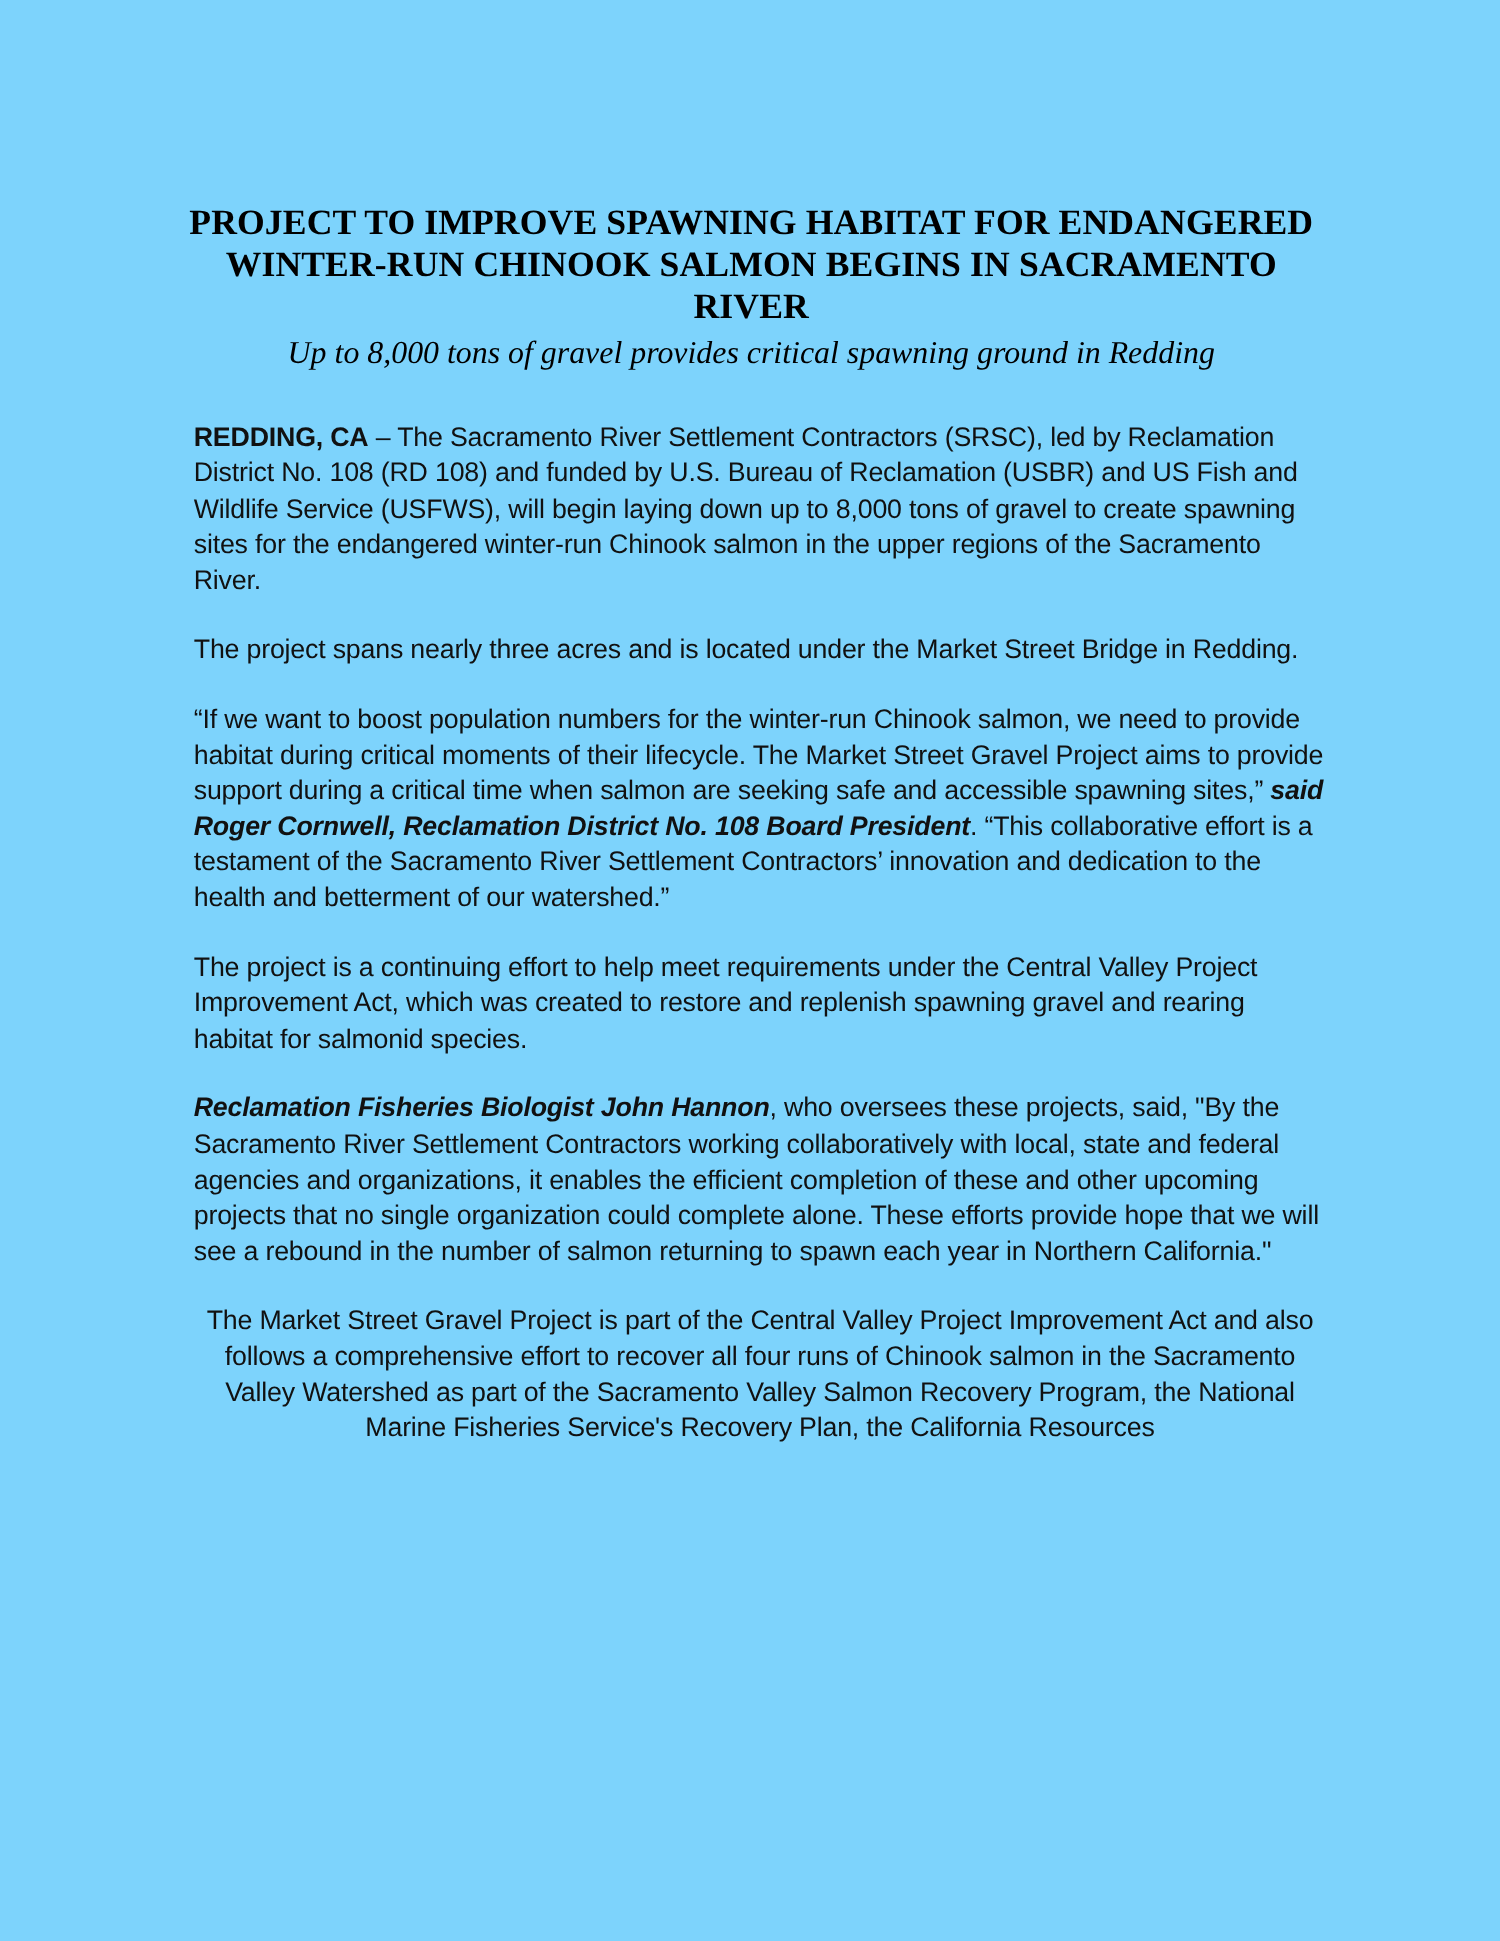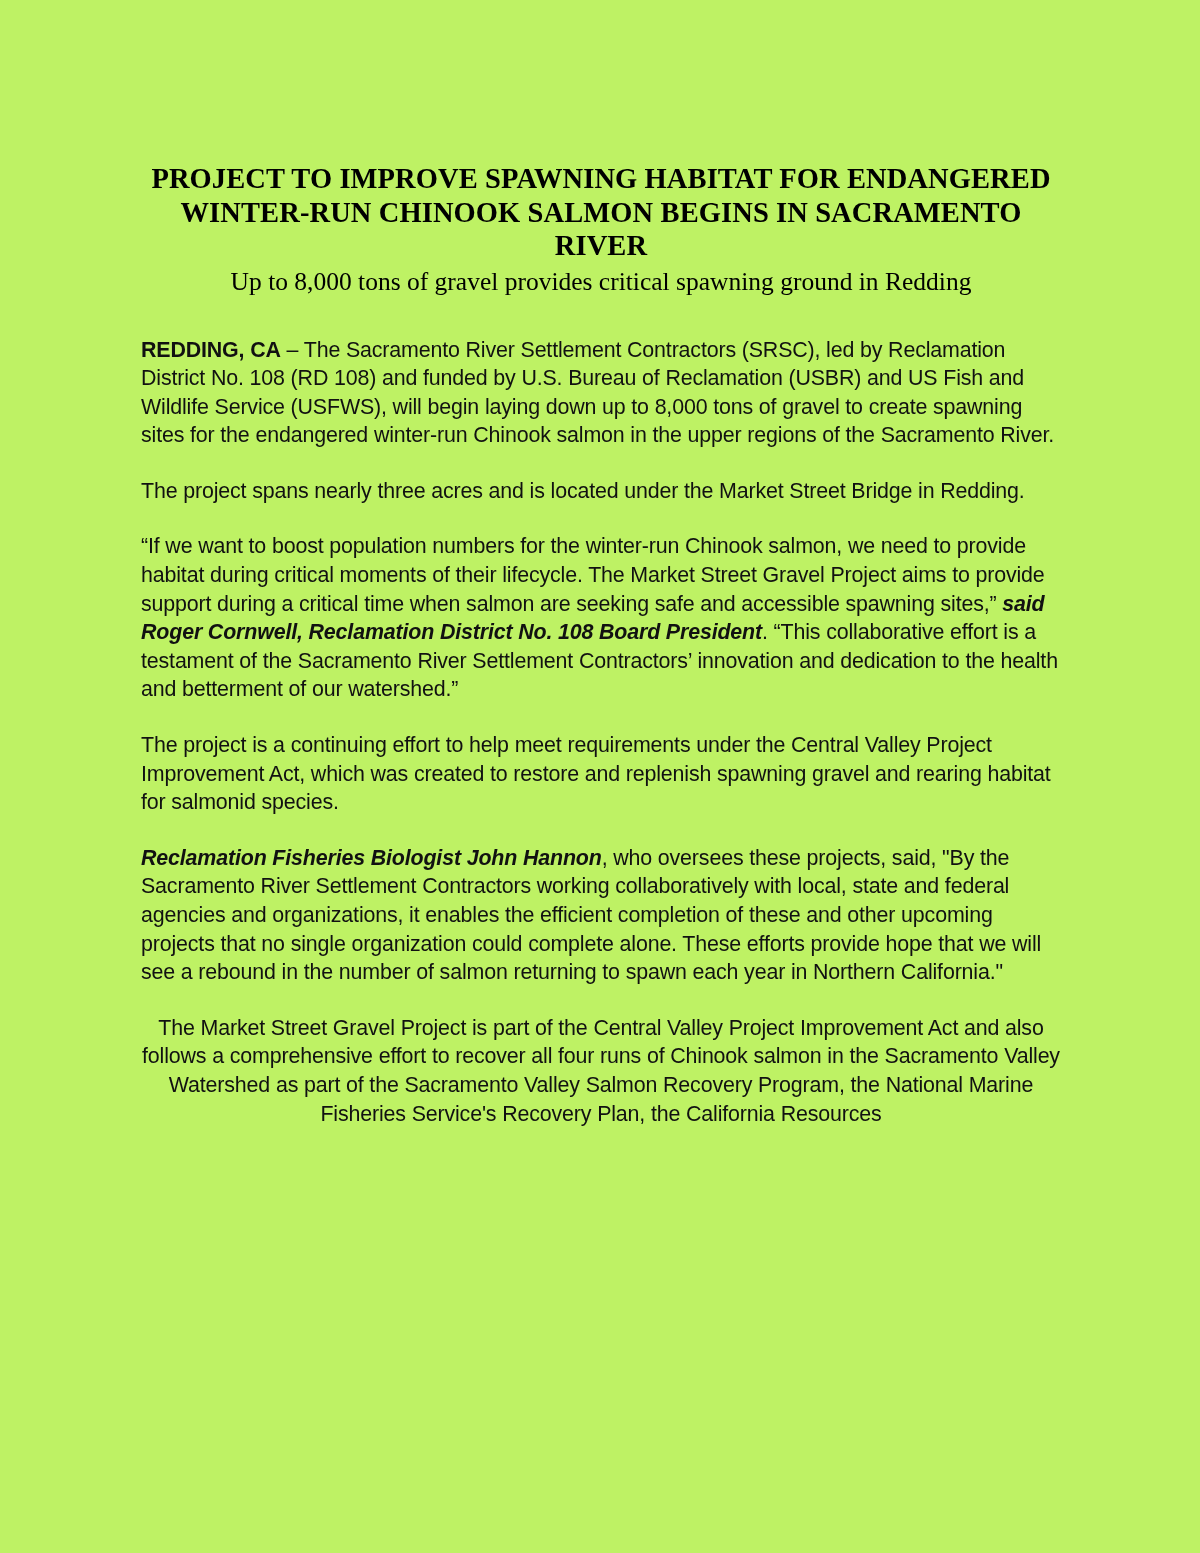--- a/index.html
+++ b/index.html
@@ -15,21 +15,21 @@
     font-family: "Liberation Sans", sans-serif;
     color: #000000;
   }
 
   .page {
     position: absolute;
     left: 0;
     top: 0;
     width: 1200px;
     height: 1553px;
-    background: #bef264;
+    background: #7dd3fc;
   }
 
   .content {
     position: absolute;
     left: 141px;
     top: 0;
     width: 920px;
   }
 
   
@@ -44,32 +44,34 @@
     font-size: 28.5px;
     line-height: 33.5px;
     letter-spacing: 0.1px;
     margin: 0;
     text-align: center;
     color: #000;
   }
 
   .subhead {
     font-family: "Liberation Serif", "DejaVu Serif", serif;
+    font-style: italic;
     font-weight: normal;
     font-size: 25.5px;
     line-height: 33px;
     margin: 0;
     padding-top: 2px;
     text-align: center;
     color: #000;
   }
 
   
   .body-copy {
     padding-top: 38px;
+    margin-left: 14px;
   }
 
   p.para {
     margin: 0 0 27px 0;
     font-family: "Liberation Sans", sans-serif;
     font-size: 21.4px;
     line-height: 28.6px;
     letter-spacing: -0.15px;
     text-align: left;
     color: #111;

